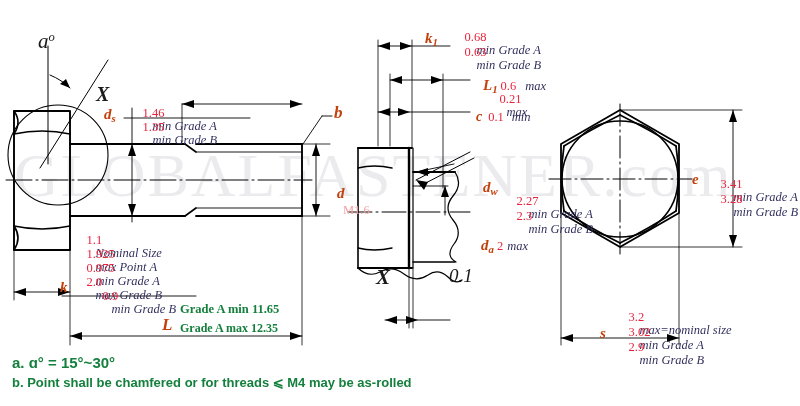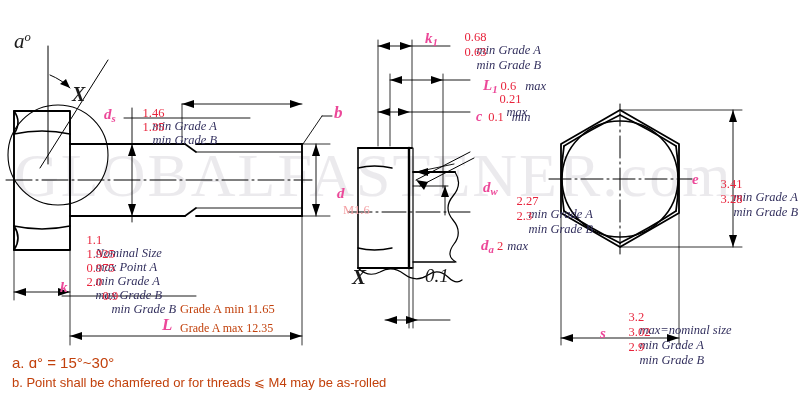--- a/index.html
+++ b/index.html
@@ -7,24 +7,24 @@
        font-family:"Liberation Serif",serif;}
   #sheet{position:relative;width:800px;height:406px;background:#fff;}
 
   svg.layer{position:absolute;left:0;top:0;width:800px;height:406px;overflow:visible;}
 
   .lbl{position:absolute;white-space:pre;line-height:1.05;}
 
   
   .num   {color:#e8243c;}
   .desc  {color:#33305e;font-style:italic;}
-  .sym   {color:#ec4899;font-style:italic;font-weight:bold;}
+  .sym   {color:#c2410c;font-style:italic;font-weight:bold;}
   .pink  {color:#f4a0a4;font-style:normal;}
-  .note  {color:#c2410c;font-style:normal;}
-  .plain {color:#1a1a1a;font-style:italic;}
+  .note  {color:#15803d;font-style:normal;font-weight:bold;}
+  .plain {color:#1a1a1a;font-style:italic;margin-left:24px;}
 
   .wm{position:absolute;color:#7a6f86;opacity:.14;font-family:"Liberation Serif",serif;
       font-size:62px;letter-spacing:2px;white-space:nowrap;font-weight:400;}
 
   .sub{font-size:.72em;vertical-align:-.28em;}
 </style>
 </head>
 <body>
 
 <div id="sheet">

